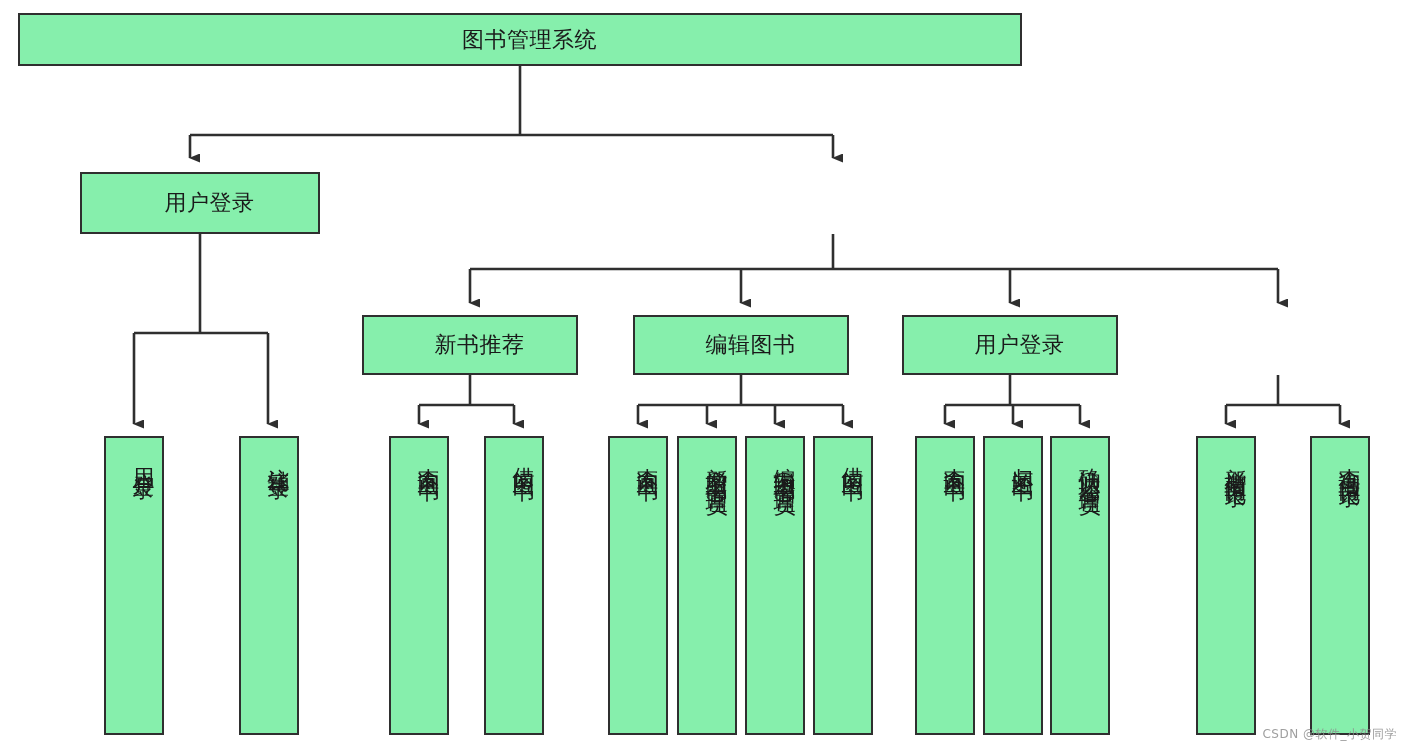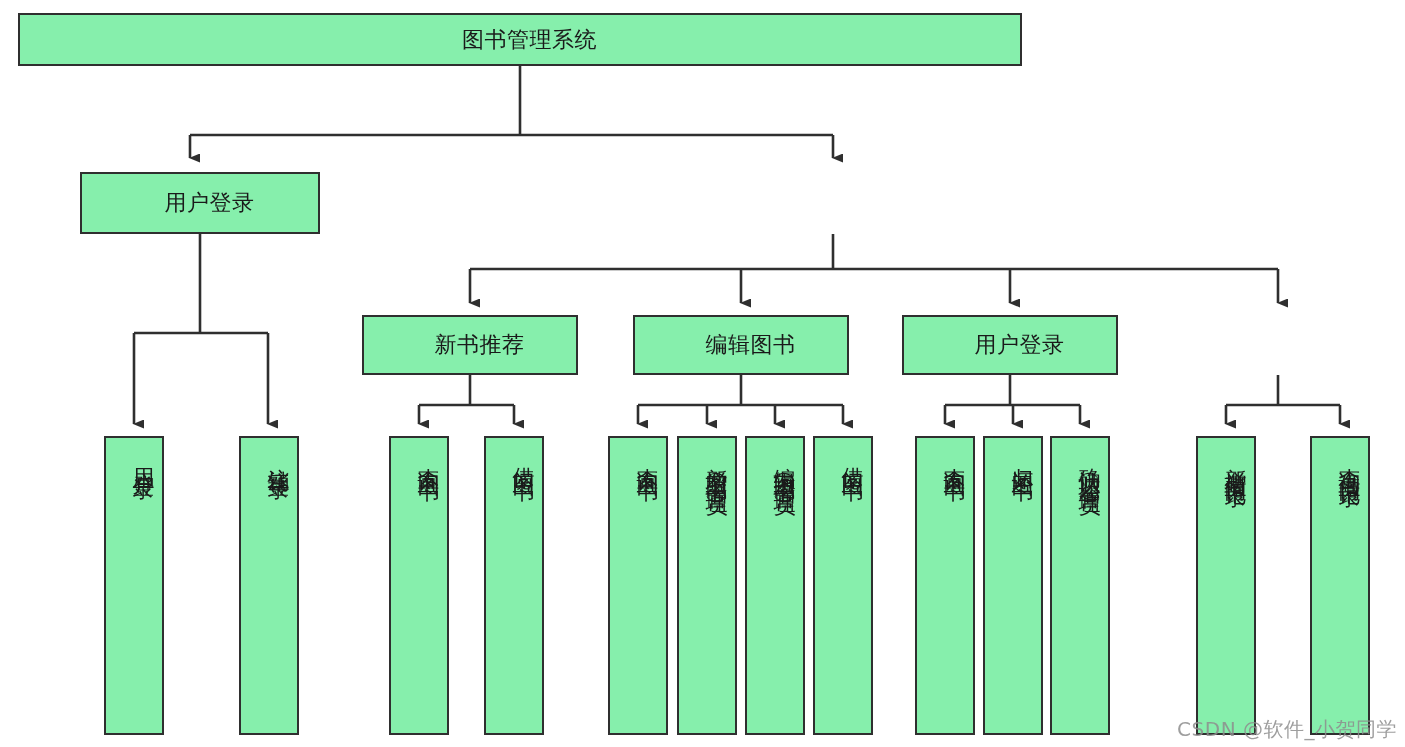--- a/index.html
+++ b/index.html
@@ -57,21 +57,21 @@
     font-size: 22px;
     letter-spacing: 4px;
     line-height: 1;
   }
   .node.root .node-label { font-size: 22px; }
   .node.level2 .node-label { font-size: 22px; }
   .watermark {
     position: absolute;
     right: 8px;
     bottom: 4px;
-    font-size: 20px;
+    font-size: 12px;
     color: #8e8e8e;
     opacity: 0.85;
     white-space: nowrap;
     letter-spacing: 0.5px;
   }
 </style>
 </head>
 <body>
 
 <div id="diagram-root">

